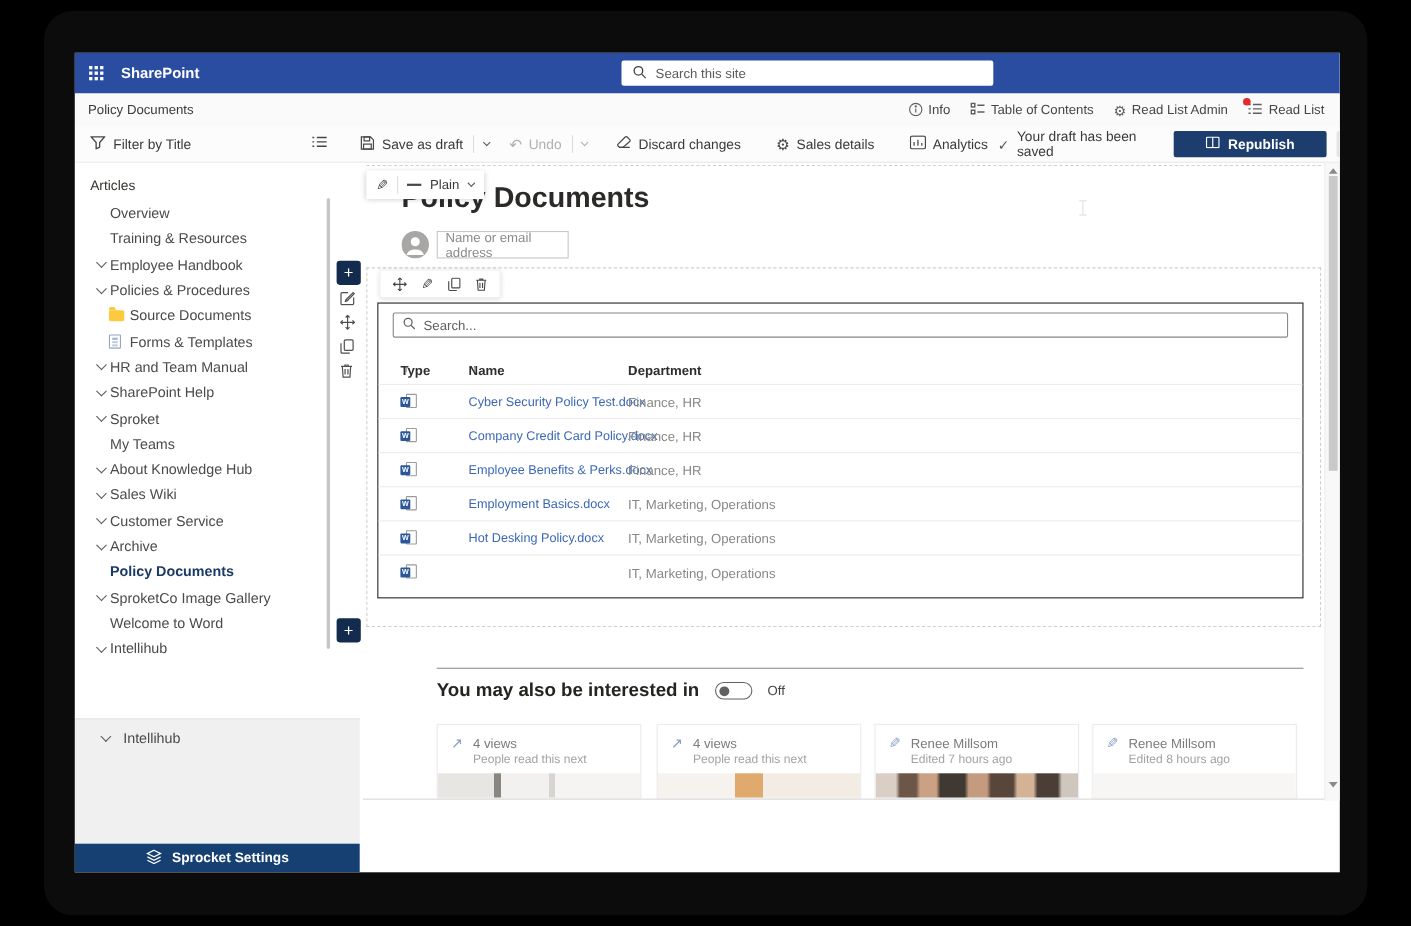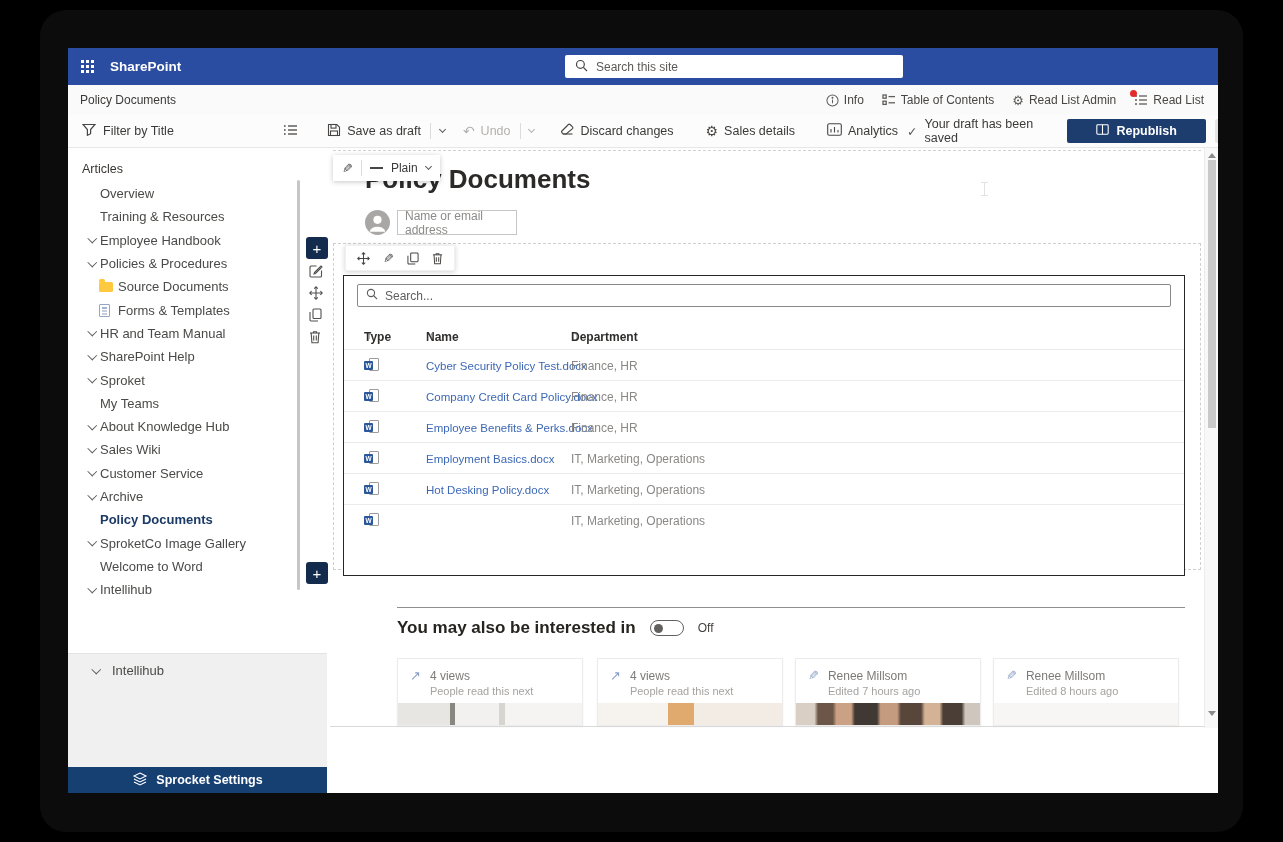--- a/index.html
+++ b/index.html
@@ -11,21 +11,21 @@
   
   .suitebar{position:absolute;top:0;left:0;width:1150px;height:37px;background:#2b4da1;display:flex;align-items:center;}
   .waffle{margin-left:13px;width:13px;height:13px;display:grid;grid-template-columns:repeat(3,3px);grid-template-rows:repeat(3,3px);gap:2px;cursor:pointer;}
   .waffle i{background:#fff;display:block;}
   .appname{margin-left:16px;font-size:13.5px;font-weight:700;color:#fff;cursor:pointer;}
   .topsearch{position:absolute;left:497px;top:7px;width:338px;height:23px;background:#fff;border-radius:2px;display:flex;align-items:center;gap:8px;padding-left:10px;font-size:12px;color:#5c5a58;cursor:text;}
 
   
   .crumbbar{position:absolute;top:37px;left:0;width:1150px;height:30px;background:#fafafa;display:flex;align-items:center;padding:0 12px;font-size:12px;color:#3b3a39;}
   .cactions{margin-left:auto;display:flex;align-items:center;gap:18px;margin-right:2px;}
-  .caction{display:flex;align-items:center;gap:5px;color:#484644;font-size:12px;cursor:pointer;}
+  .caction{display:flex;gap:5px;color:#484644;font-size:12px;cursor:pointer;}
   .caction .ic{color:#605e5c;display:flex;position:relative;}
   .reddot{position:absolute;top:-4px;left:-4px;width:7px;height:7px;border-radius:50%;background:#e32b2b;}
 
   
   .cmdbar{position:absolute;top:67px;left:0;width:1192px;height:33px;background:#fcfcfc;border-bottom:1px solid #e7e7e7;display:flex;align-items:center;}
   .filterzone{width:259px;height:100%;display:flex;align-items:center;justify-content:space-between;padding:0 14px;color:#484644;}
   .filterlbl{display:flex;align-items:center;gap:7px;font-size:12.5px;color:#3b3a39;cursor:pointer;}
   .cmd{display:flex;align-items:center;gap:6px;padding:0 9px;font-size:12.5px;color:#3b3a39;height:100%;cursor:pointer;white-space:nowrap;}
   .cmd.dis{color:#b3b1af;}
   .vline{width:1px;height:16px;background:#dcdcdc;}
@@ -69,21 +69,21 @@
   .avatar{position:absolute;left:297px;top:162px;width:25px;height:25px;cursor:pointer;}
   .authorinput{position:absolute;left:329px;top:162px;width:120px;height:25px;border:1px solid #c8c6c4;background:#fff;display:flex;align-items:center;padding-left:7px;font-size:12px;color:#8d8b89;cursor:text;}
   .ibeam{position:absolute;left:916px;top:134px;width:1px;height:14px;background:#e2e2e2;}
   .ibeam::before,.ibeam::after{content:"";position:absolute;left:-3px;width:7px;height:1px;background:#e2e2e2;}
   .ibeam::after{bottom:0;}
   .wptools{position:absolute;left:277px;top:197px;height:26px;background:#fff;display:flex;align-items:center;gap:13px;padding:0 11px;border:1px solid #f0f0f0;box-shadow:0 1px 5px rgba(0,0,0,.18);z-index:3;color:#484644;}
   .wptools span{cursor:pointer;display:flex;}
   .pencilglyph{display:inline-block;transform:scaleX(-1);font-size:13px;line-height:1;}
 
   
-  .docbox{position:absolute;left:275px;top:227px;width:842px;height:301px;border:1.5px solid #262626;background:#fff;}
+  .docbox{position:absolute;left:275px;top:227px;width:842px;height:269px;border:1.5px solid #262626;background:#fff;}
   .docsearch{position:absolute;left:13px;right:13px;top:8px;height:23px;border:1px solid #8a8886;border-radius:2px;display:flex;align-items:center;gap:7px;padding-left:8px;font-size:12px;color:#605e5c;cursor:text;}
   .dochead{position:absolute;top:44px;left:0;right:0;height:26px;font-size:12px;font-weight:700;color:#2f2e2d;}
   .dochead span{position:absolute;top:5px;}
   .sortarrow{font-weight:400;color:#5f5d5b;font-size:10px;margin-left:3px;}
   .drows{position:absolute;top:73px;left:0;right:0;}
   .drow{position:relative;height:31px;border-top:1px solid #ececec;cursor:default;}
   .wicon{position:absolute;left:20px;top:7px;width:16px;height:16px;display:inline-block;}
   .wdoc{position:absolute;left:5px;top:1px;width:10px;height:13px;background:#fff;border:1px solid #9b9b9b;border-radius:1px;}
   .wsq{position:absolute;left:0;top:4px;width:9px;height:9px;background:#2b579a;color:#fff;font-size:6.5px;font-weight:700;display:flex;align-items:center;justify-content:center;border-radius:1px;}
   .dname{position:absolute;left:82px;top:0;height:31px;display:flex;align-items:center;font-size:11.5px;color:#3c68b5;cursor:pointer;}

